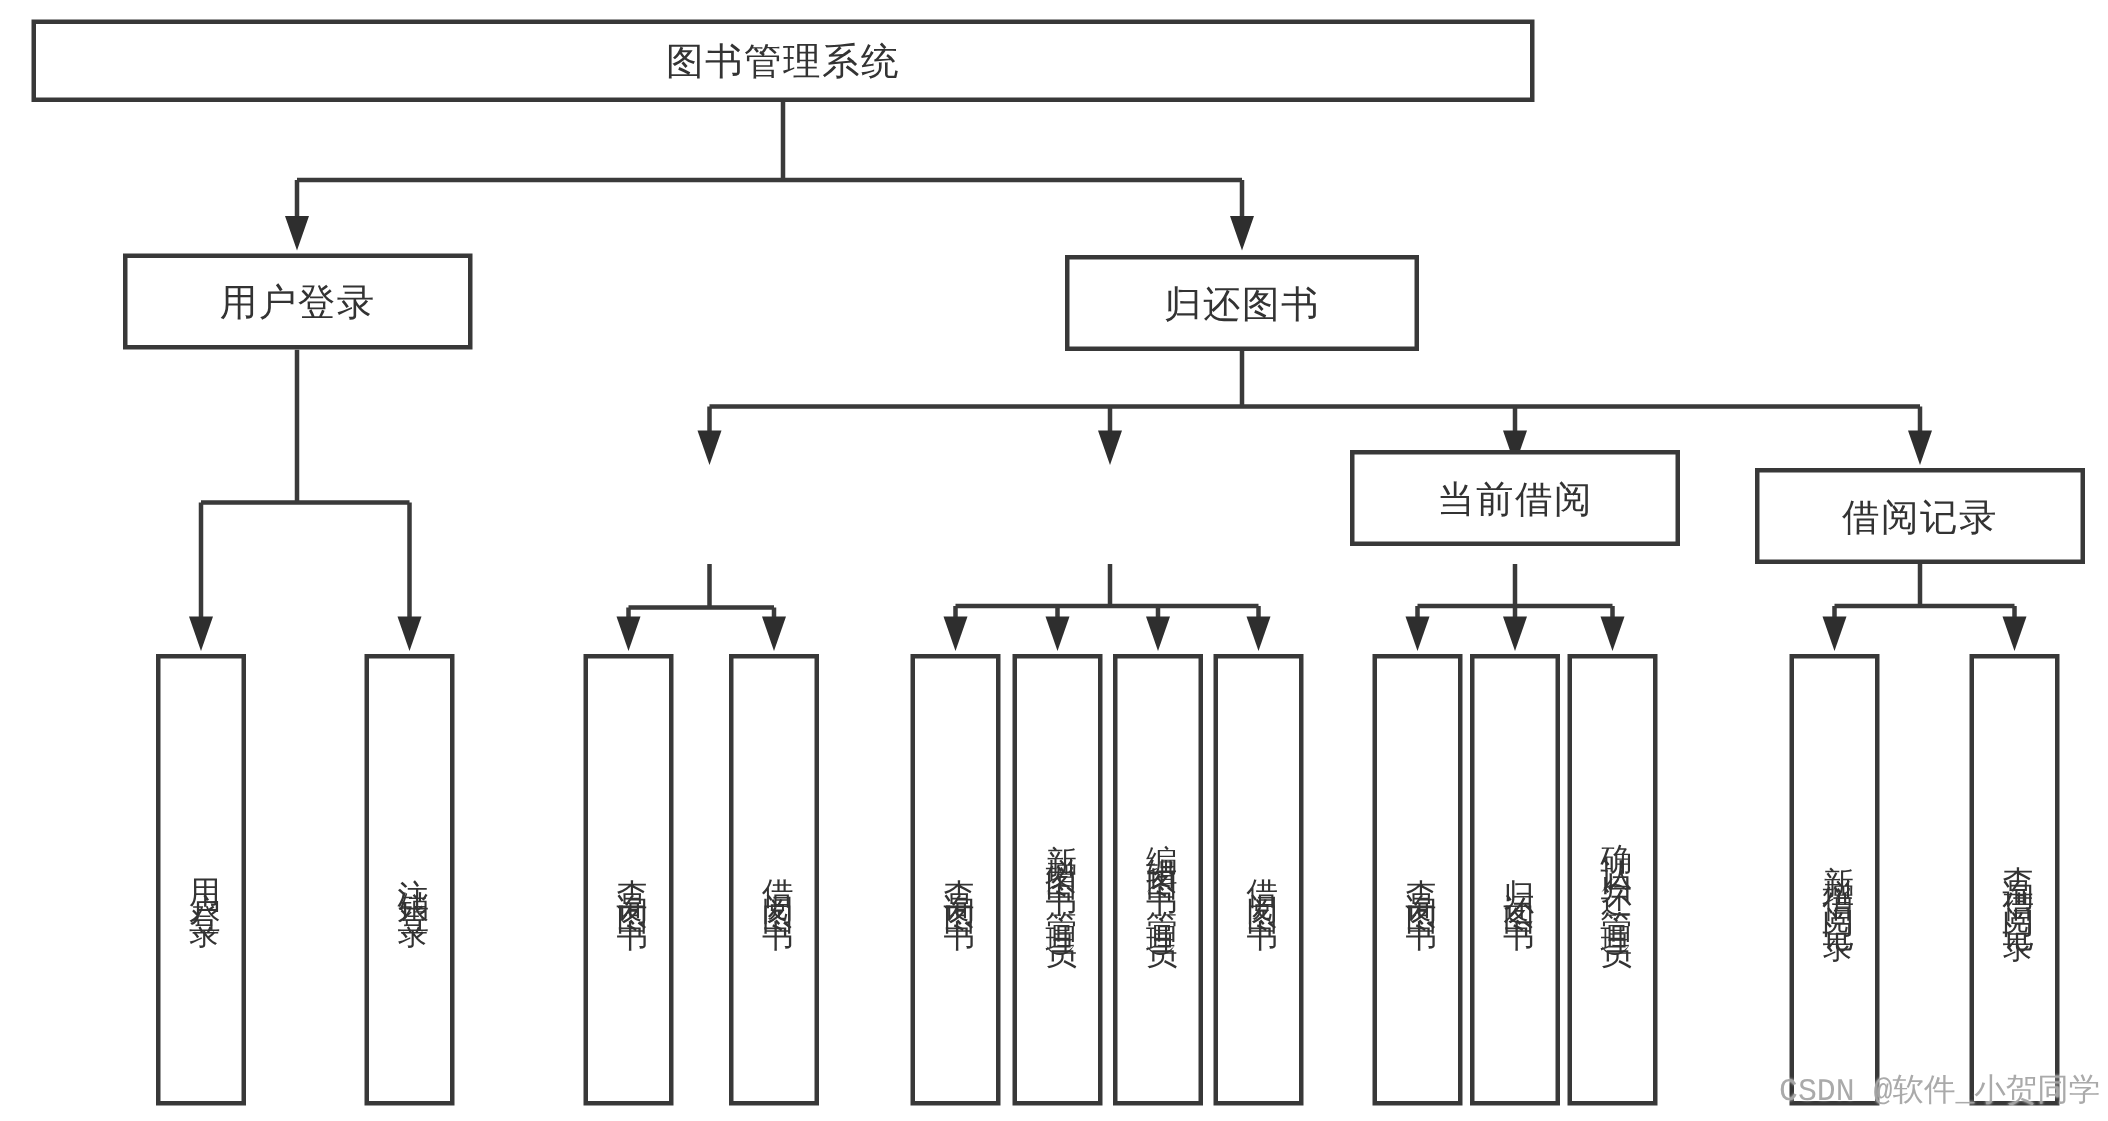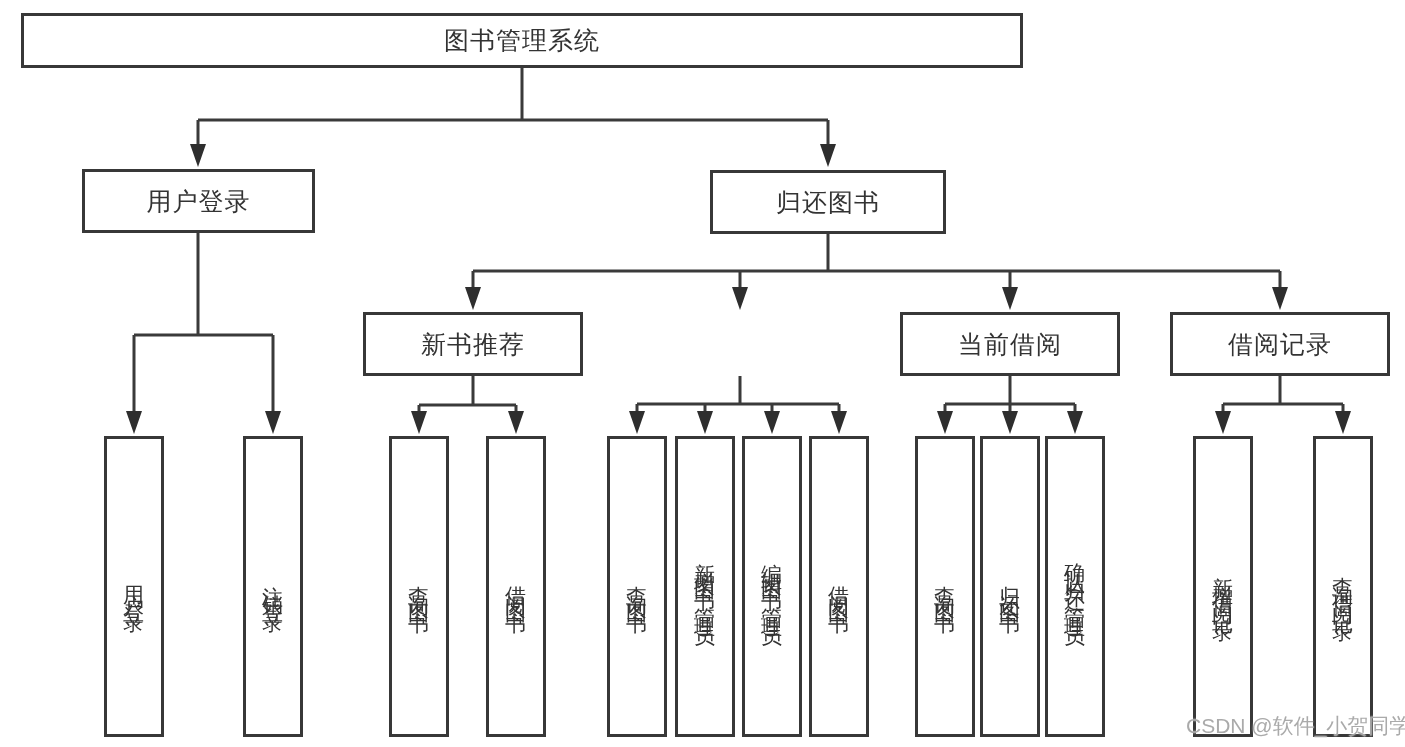--- a/index.html
+++ b/index.html
@@ -1,20 +1,20 @@
 <!DOCTYPE html>
 <html><head>
 <meta charset="utf-8">
 <style>
   html,body{margin:0;padding:0;background:#ffffff;}
   .canvas{
     position:relative;
     width:1405px;height:747px;
     background:#ffffff;
-    font-family:Liberation Sans, sans-serif;
+    font-family:Liberation Mono, monospace;
     overflow:hidden;
   }
   svg.wires{position:absolute;left:0;top:0;z-index:0;}
   .node{
     position:absolute;box-sizing:border-box;
     border:3px solid #383838;background:#ffffff;
     display:flex;align-items:center;justify-content:center;
     color:#333333;font-size:25px;letter-spacing:1px;
     z-index:1;
   }
@@ -85,24 +85,21 @@
     <span>图书管理系统</span>
   </div>
 
   <div class="node" style="left:82px;top:169px;width:233px;height:64px">
     <span>用户登录</span>
   </div>
   <div class="node" style="left:710px;top:170px;width:236px;height:64px">
     <span>归还图书</span>
   </div>
 
-  <div class="node" style="left:363px;top:312px;width:220px;height:64px">
-    <span>新书推荐</span>
-  </div>
-  <div class="node" style="left:900px;top:312px;width:220px;height:64px">
+  <div class="node" style="left:900px;top:300px;width:220px;height:64px">
     <span>当前借阅</span>
   </div>
   <div class="node" style="left:1170px;top:312px;width:220px;height:64px">
     <span>借阅记录</span>
   </div>
 
   <div class="leaf" style="left:104px;top:436px;width:60px;height:301px">
     <span>用户登录</span>
   </div>
   <div class="leaf" style="left:243px;top:436px;width:60px;height:301px">

